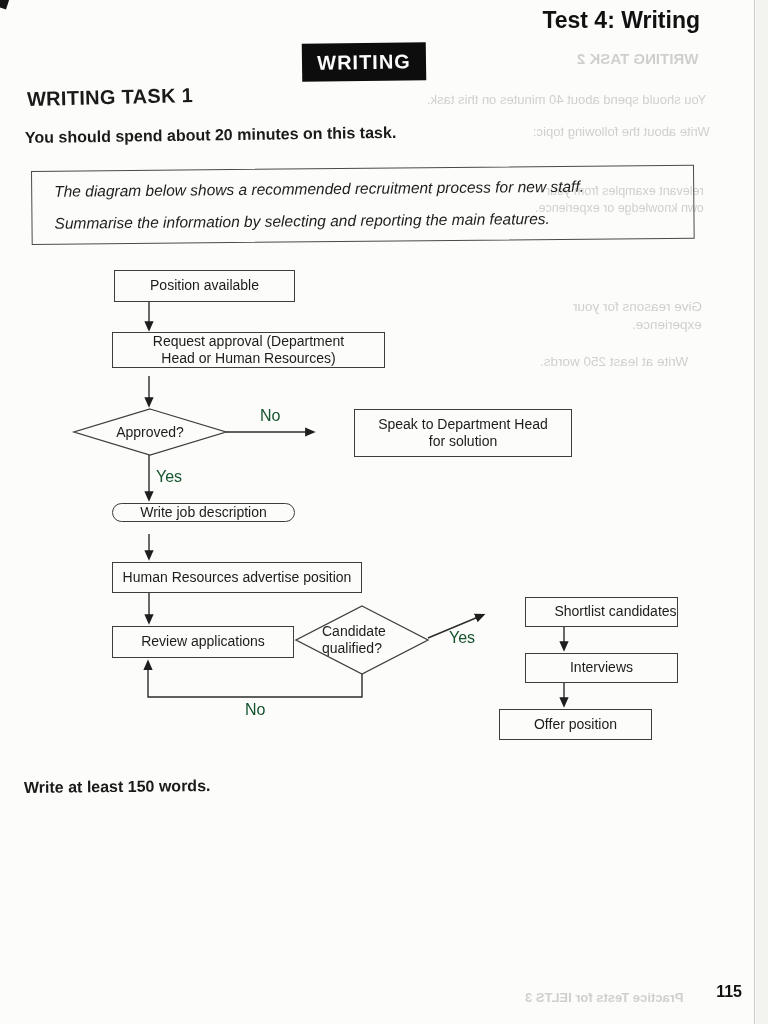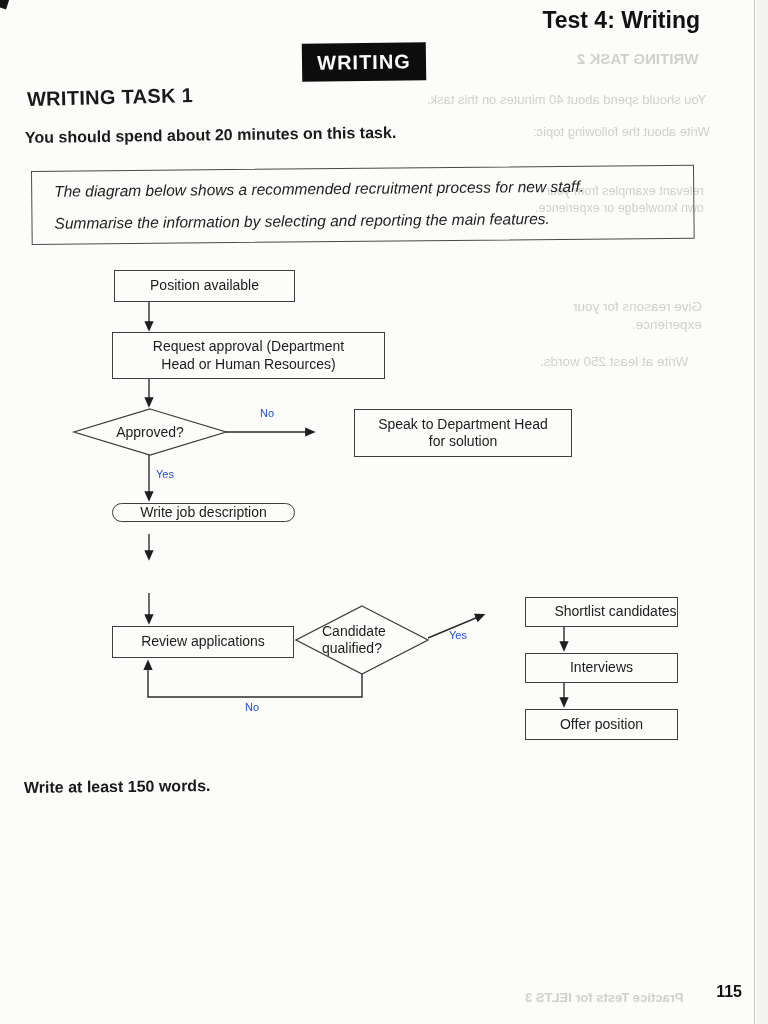--- a/index.html
+++ b/index.html
@@ -39,21 +39,21 @@
   #fc-svg{position:absolute;left:0;top:0;width:768px;height:1024px;z-index:1;}
   .fc-box{
     position:absolute;border:1.3px solid #3d3d3d;background:#fcfcfa;
     display:flex;align-items:center;justify-content:center;text-align:center;
     font-size:14px;line-height:1.22;color:#1c1c1c;box-sizing:border-box;z-index:2;margin-left:37px;
   }
   .fc-diamond-label{
     position:absolute;display:flex;align-items:center;justify-content:center;
     text-align:left;font-size:14px;line-height:1.18;color:#1c1c1c;z-index:2;
   }
-  .fc-edge-label{position:absolute;font-size:11px;color:#1d4ed8;z-index:2;}
+  .fc-edge-label{position:absolute;font-size:16px;color:#14532d;z-index:2;}
 </style>
 </head>
 <body>
 
 <div id="page">
 
   <div class="corner-mark"></div>
   <div class="edge-line"></div>
   <div class="edge-strip"></div>
 
@@ -97,44 +97,45 @@
       <path d="M362,674 L362,697 L148,697 L148,662" marker-end="url(#ah)"></path>
     </g>
     <g fill="#fcfcfa" stroke="#3d3d3d" stroke-width="1.3">
       <polygon points="150,409 226,432 150,455 74,432"></polygon>
       <polygon points="362,606 428,640 362,674 296,640"></polygon>
     </g>
   </svg>
 
   <div class="fc-box" style="left:77px;top:270px;width:181px;height:32px;">Position available</div>
 
-  <div class="fc-box" style="left:75px;top:332px;width:273px;height:47px;">
+  <div class="fc-box" style="left:75px;top:332px;width:273px;height:36px;">
     <span style="max-width:215px;">Request approval (Department Head or Human Resources)</span>
   </div>
 
   <div class="fc-diamond-label" style="left:95px;top:413px;width:110px;height:38px;">Approved?</div>
 
   <div class="fc-box" style="left:317px;top:409px;width:218px;height:48px;">
     <span style="max-width:180px;">Speak to Department Head for solution</span>
   </div>
 
   <div class="fc-box" style="left:75px;top:503px;width:183px;height:19px;border-radius:15px;">Write job description</div>
 
+  <div class="fc-box" style="left:75px;top:562px;width:250px;height:31px;">Human Resources advertise position</div>
 
   <div class="fc-box" style="left:75px;top:626px;width:182px;height:32px;">Review applications</div>
 
   <div class="fc-diamond-label" style="left:312px;top:612px;width:100px;height:56px;">
     <span style="max-width:80px;">Candidate qualified?</span>
   </div>
 
   <div class="fc-box" style="left:488px;top:597px;width:153px;height:30px;padding-left:28px;">Shortlist candidates</div>
 
   <div class="fc-box" style="left:488px;top:653px;width:153px;height:30px;">Interviews</div>
 
-  <div class="fc-box" style="left:488px;top:709px;width:153px;height:31px;">Offer position</div>
+  <div class="fc-box" style="left:462px;top:709px;width:153px;height:31px;">Offer position</div>
 
   <div class="fc-edge-label" style="left:260px;top:407px;">No</div>
   <div class="fc-edge-label" style="left:156px;top:468px;">Yes</div>
   <div class="fc-edge-label" style="left:449px;top:629px;">Yes</div>
   <div class="fc-edge-label" style="left:245px;top:701px;">No</div>
 
   <div class="word-note">Write at least 150 words.</div>
   <div class="page-num">115</div>
 
 </div>

